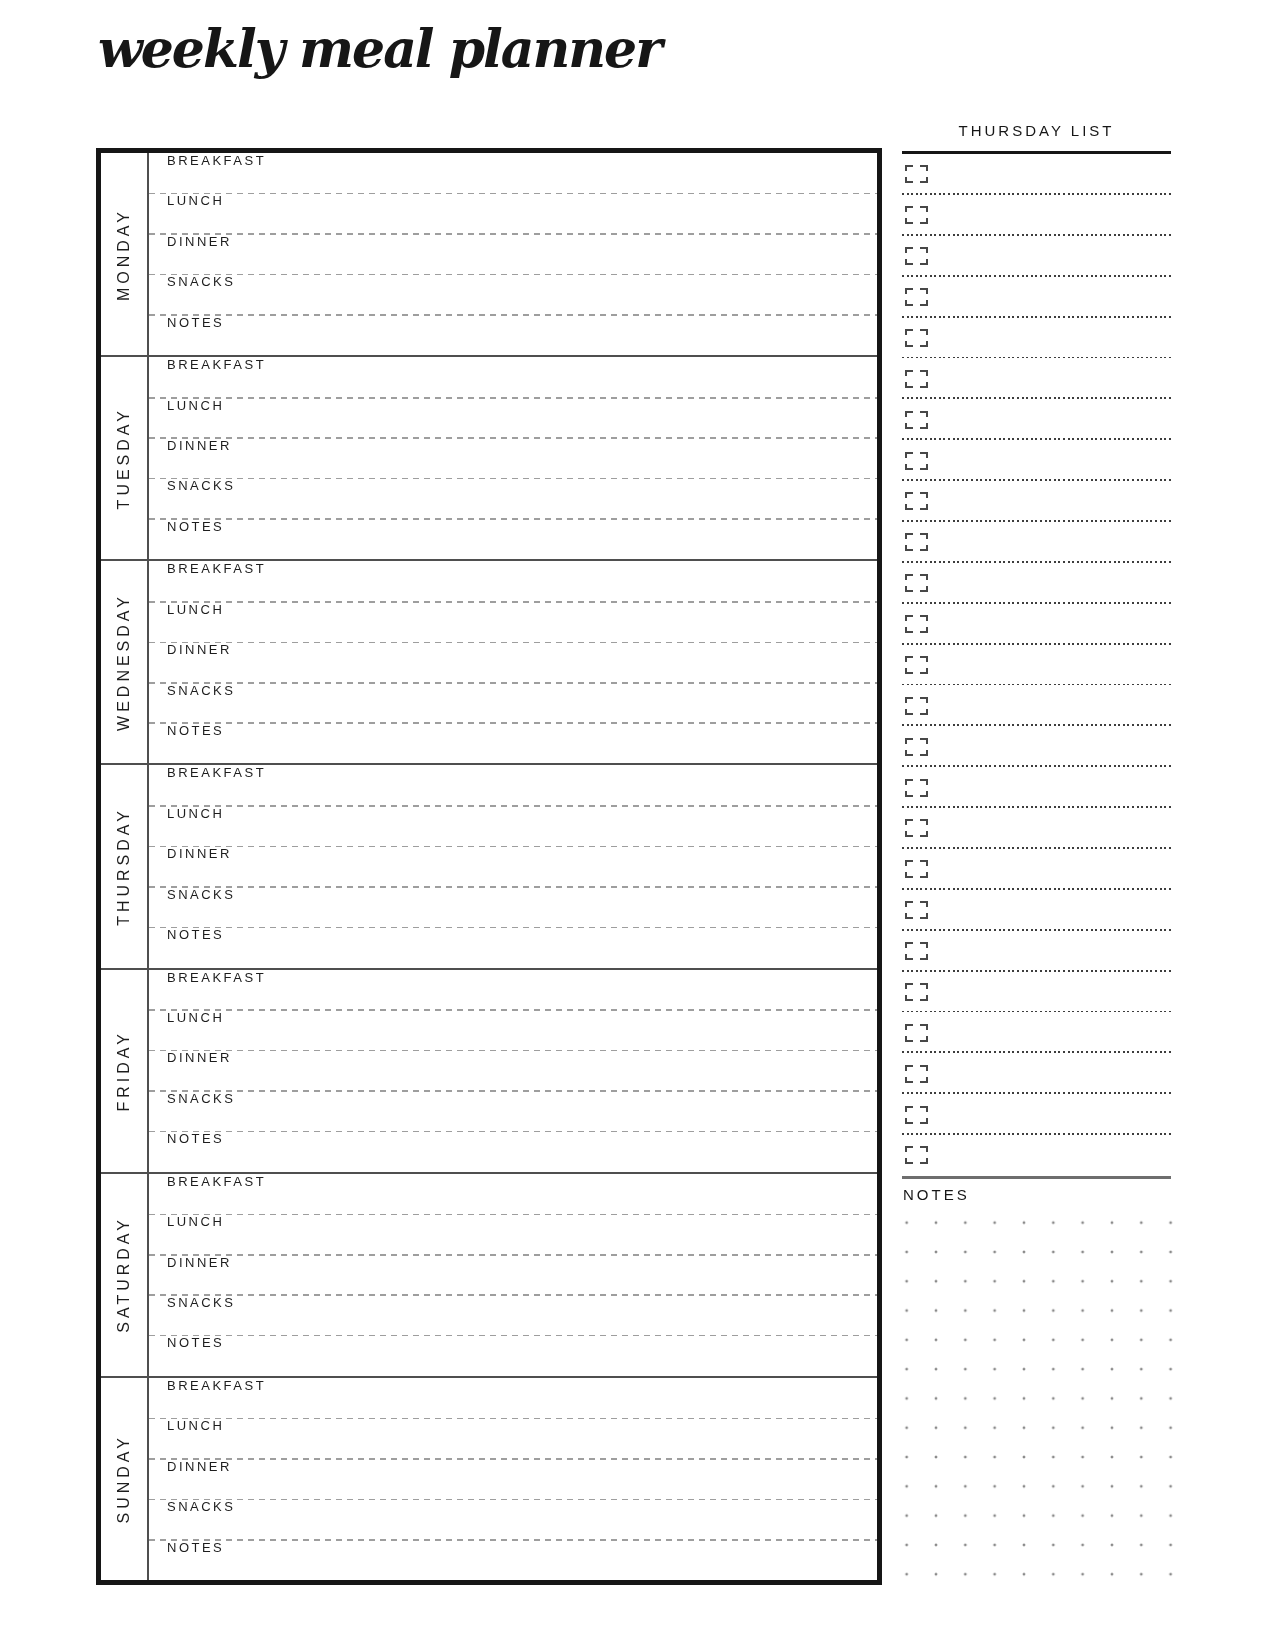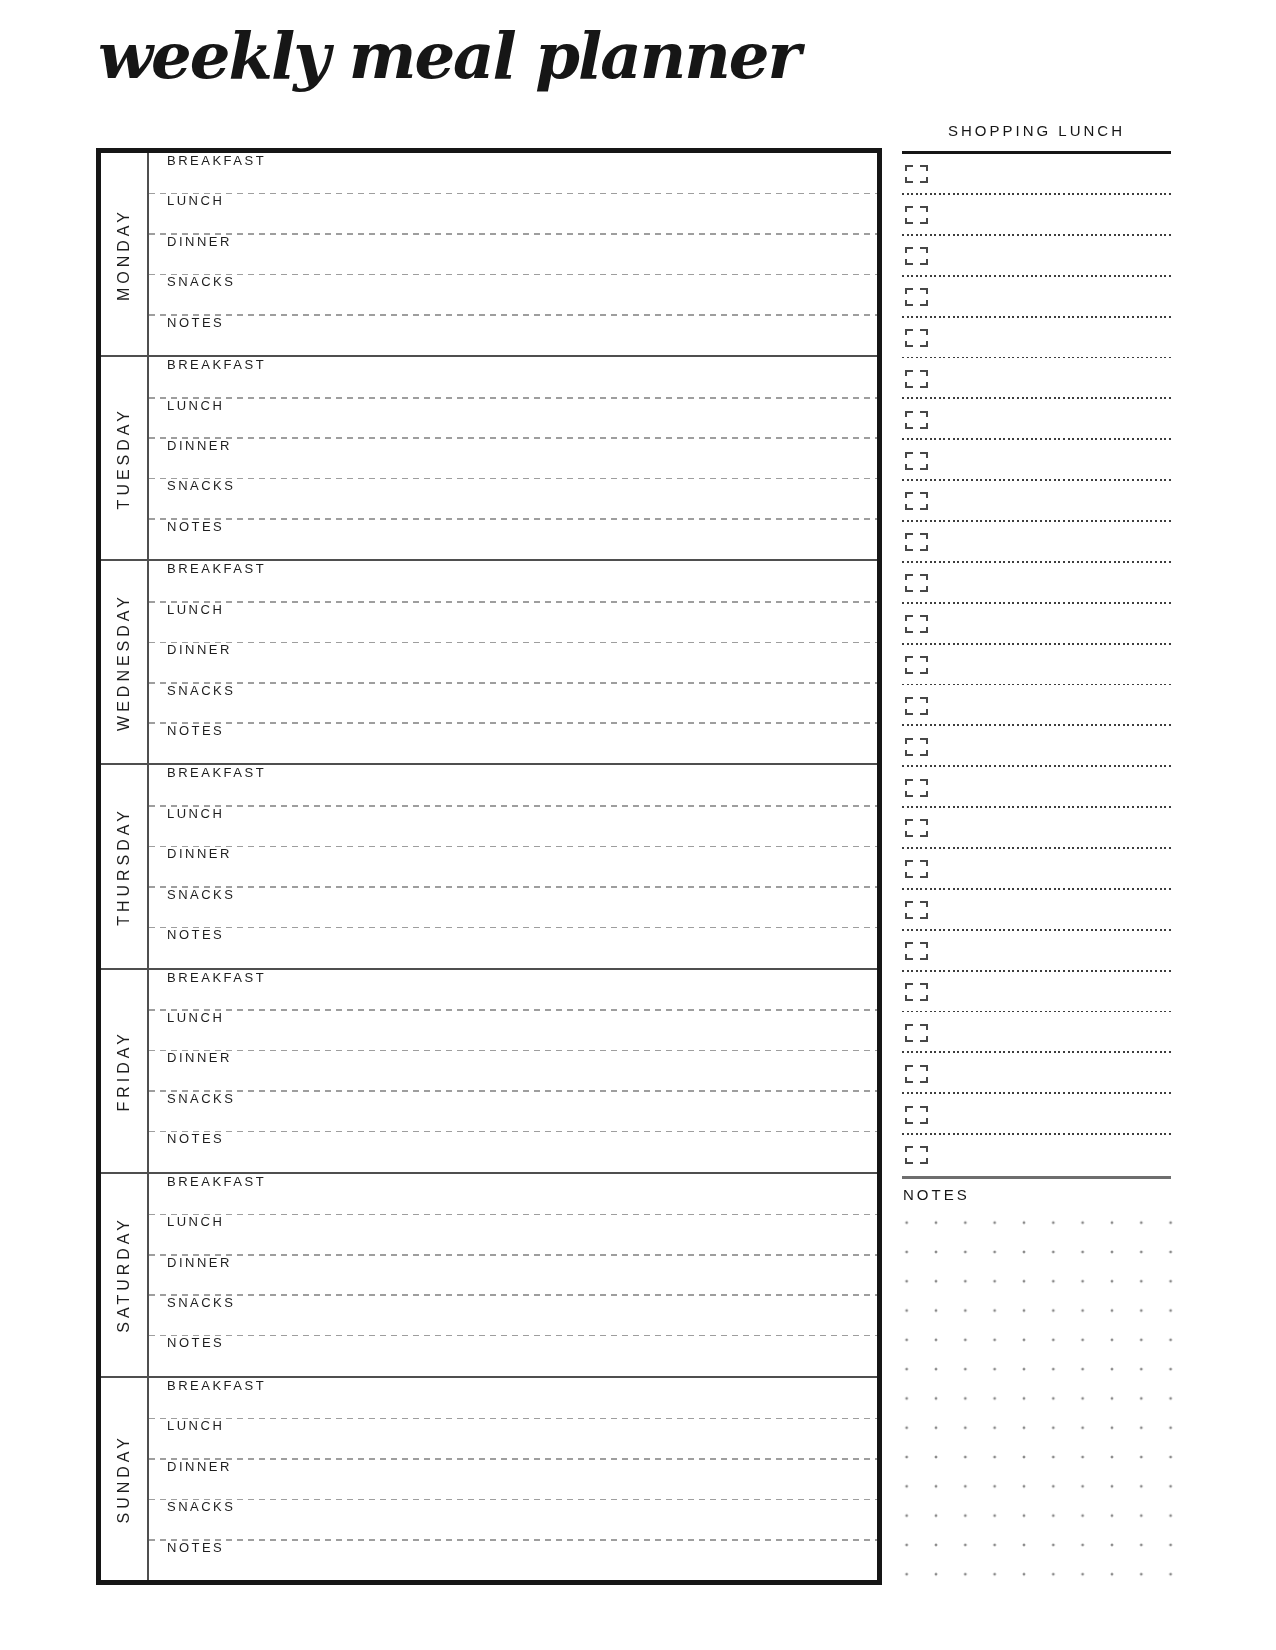--- a/index.html
+++ b/index.html
@@ -5,21 +5,21 @@
   html,body { margin:0; padding:0; background:#ffffff; }
   .page {
     position:relative; width:1276px; height:1650px; background:#ffffff;
     font-family:"Liberation Sans", sans-serif; color:#1d1d1d; overflow:hidden;
   }
 
   
   .title {
     position:absolute; left:98px; top:18px; margin:0;
     font-family:"DejaVu Serif", serif; font-style:italic; font-weight:bold;
-    font-size:64px; letter-spacing:-2px; color:#161616; white-space:nowrap;
+    font-size:52px; letter-spacing:-2px; color:#161616; white-space:nowrap;
   }
 
   
   .planner {
     position:absolute; left:96px; top:148px; width:786px; height:1437px;
     border:5px solid #161616; box-sizing:border-box;
     display:flex; flex-direction:column; background:#fff;
   }
   .day { flex:1 1 0; display:flex; min-height:0; box-sizing:border-box; }
   .day + .day { border-top:2px solid #4f4f4f; }
@@ -265,21 +265,21 @@
     </div>
 
     <div class="meal-row">
       <span class="meal-label">NOTES</span>
     </div>
   </div>
     </section>
   </div>
 
   <div class="shopping">
-    <div class="shop-title">SHOPPING LUNCH</div>
+    <div class="shop-title">THURSDAY LIST</div>
     <div class="shop-rule"></div>
     <div class="shop-items" id="shop-items">
     <div class="shop-item">
       <span class="cb">
             <i class="tl"></i>
             <i class="tr"></i>
             <i class="bl"></i>
             <i class="br"></i>
           </span>
     </div>

